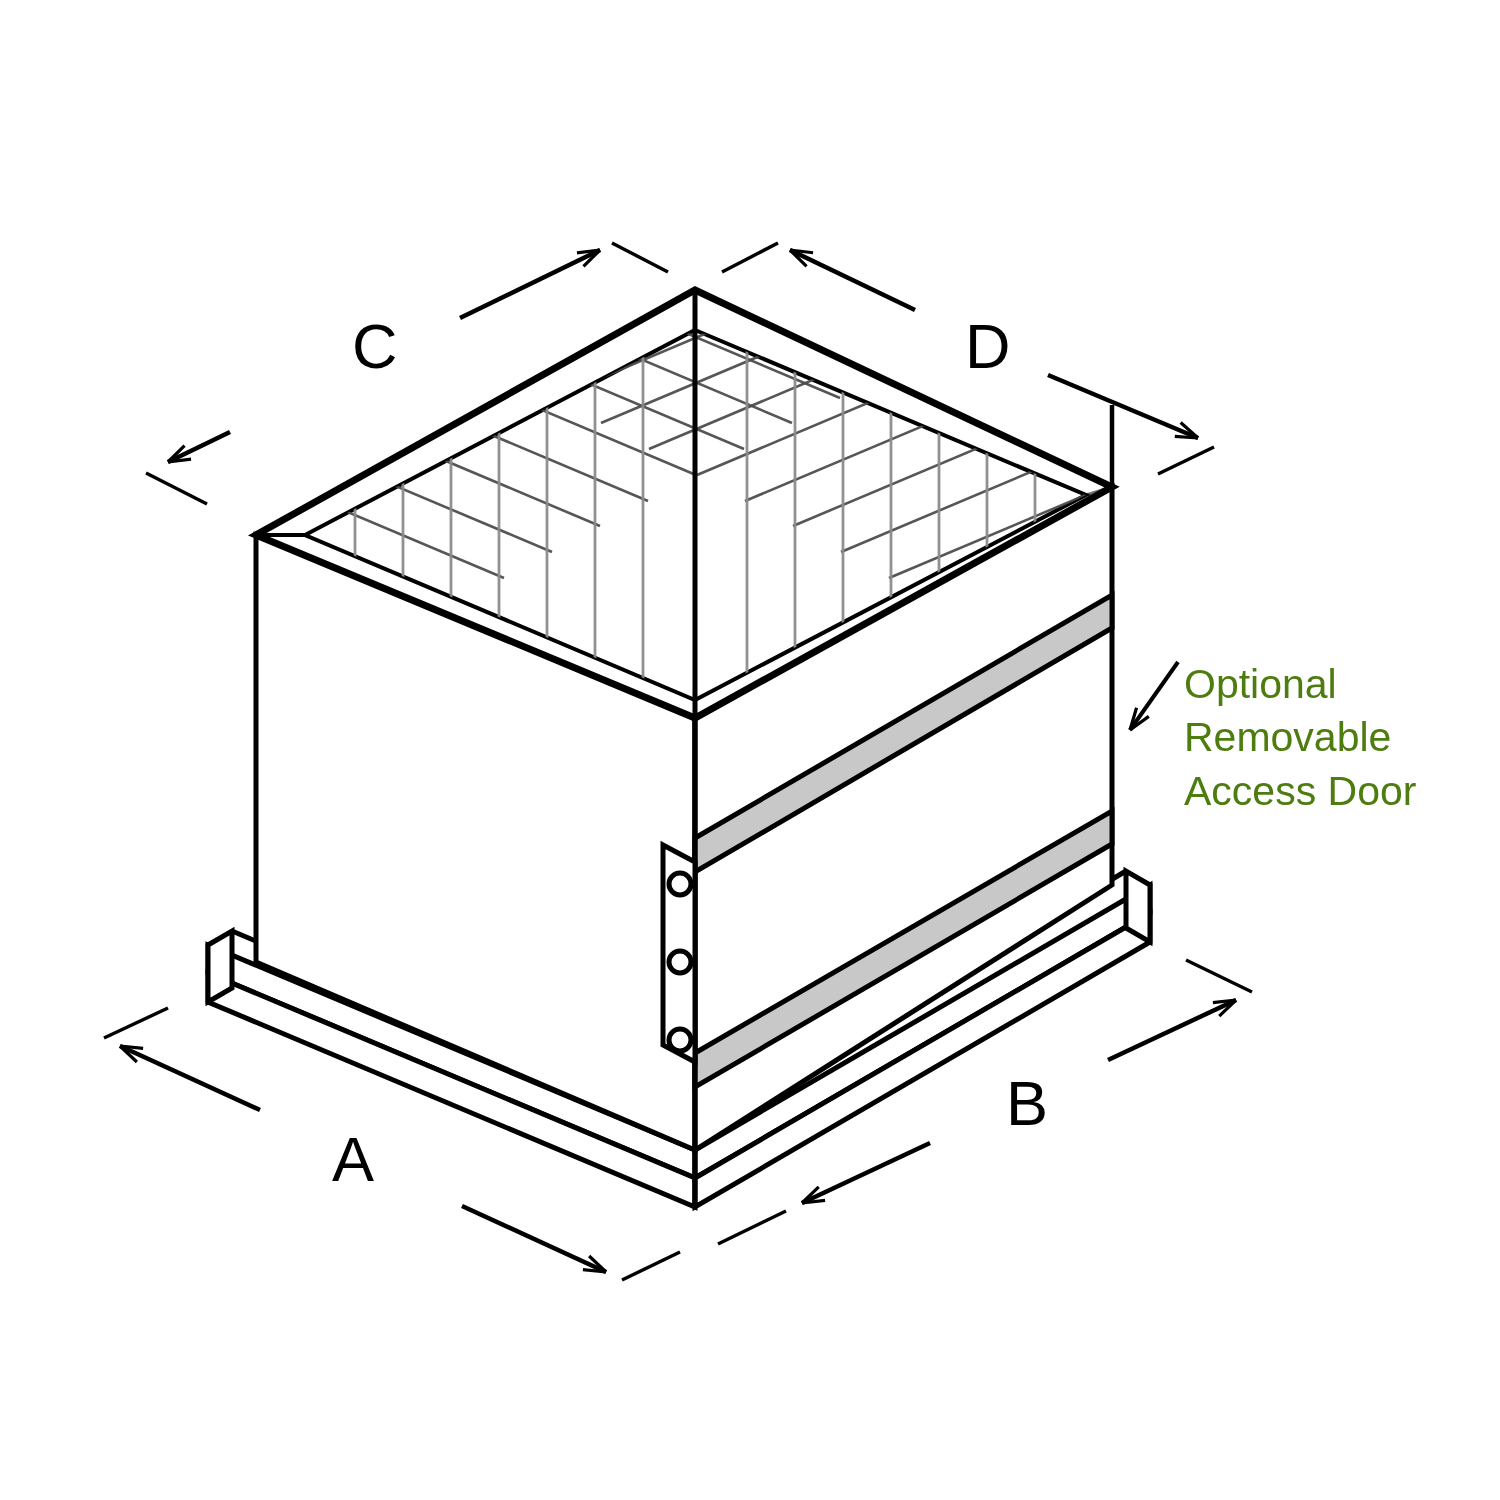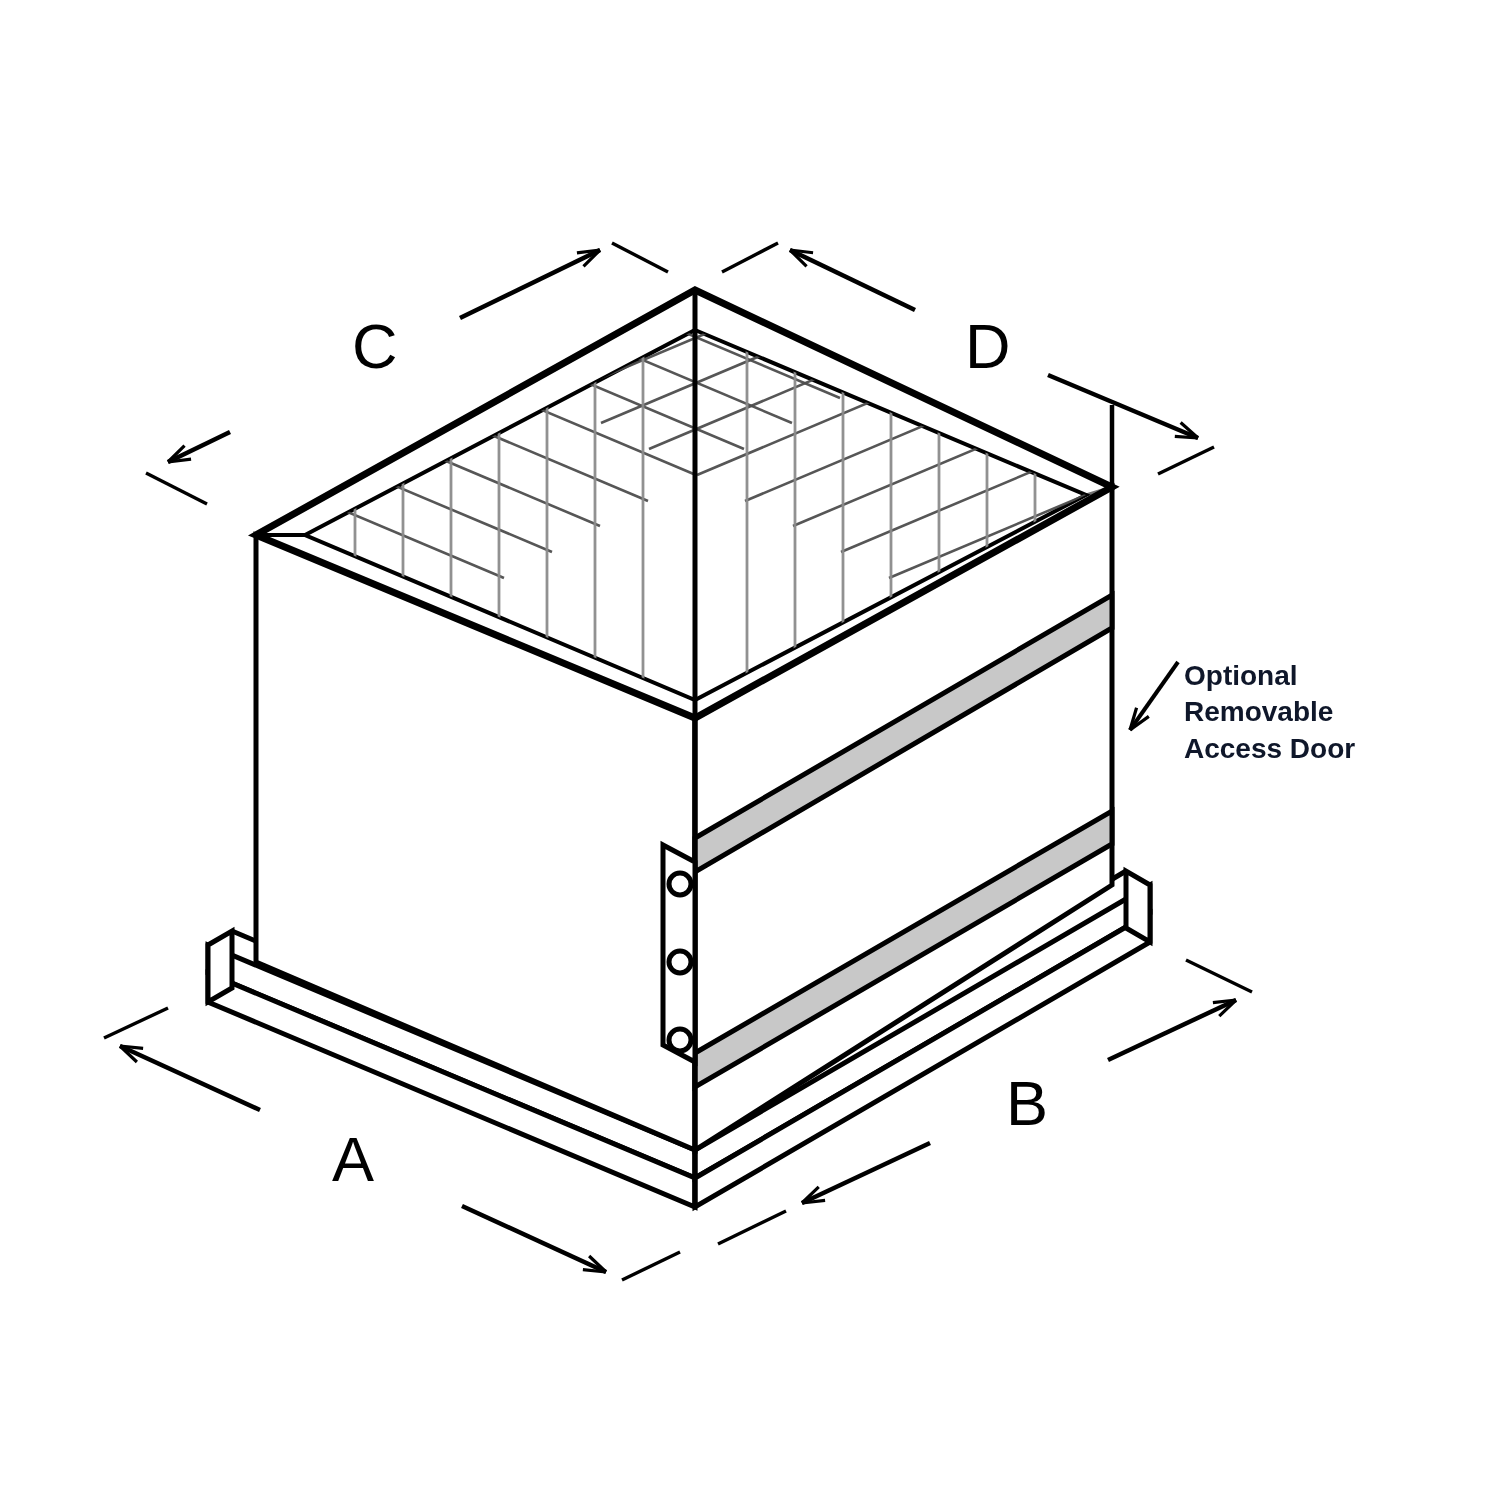--- a/index.html
+++ b/index.html
@@ -14,23 +14,23 @@
     font-size:63px;
     font-weight:400;
     color:#000000;
     line-height:1;
     letter-spacing:0.5px;
     user-select:none;
   }
   .note{
     position:absolute;
     font-family:"Liberation Sans", sans-serif;
-    font-size:28px;
-    font-weight:700;
-    color:#0f172a;
+    font-size:41px;
+    font-weight:400;
+    color:#4d7c0f;
     line-height:1.30;
     white-space:pre-line;
     user-select:none;
   }
 </style>
 </head>
 <body>
 
 <div id="stage">
 

